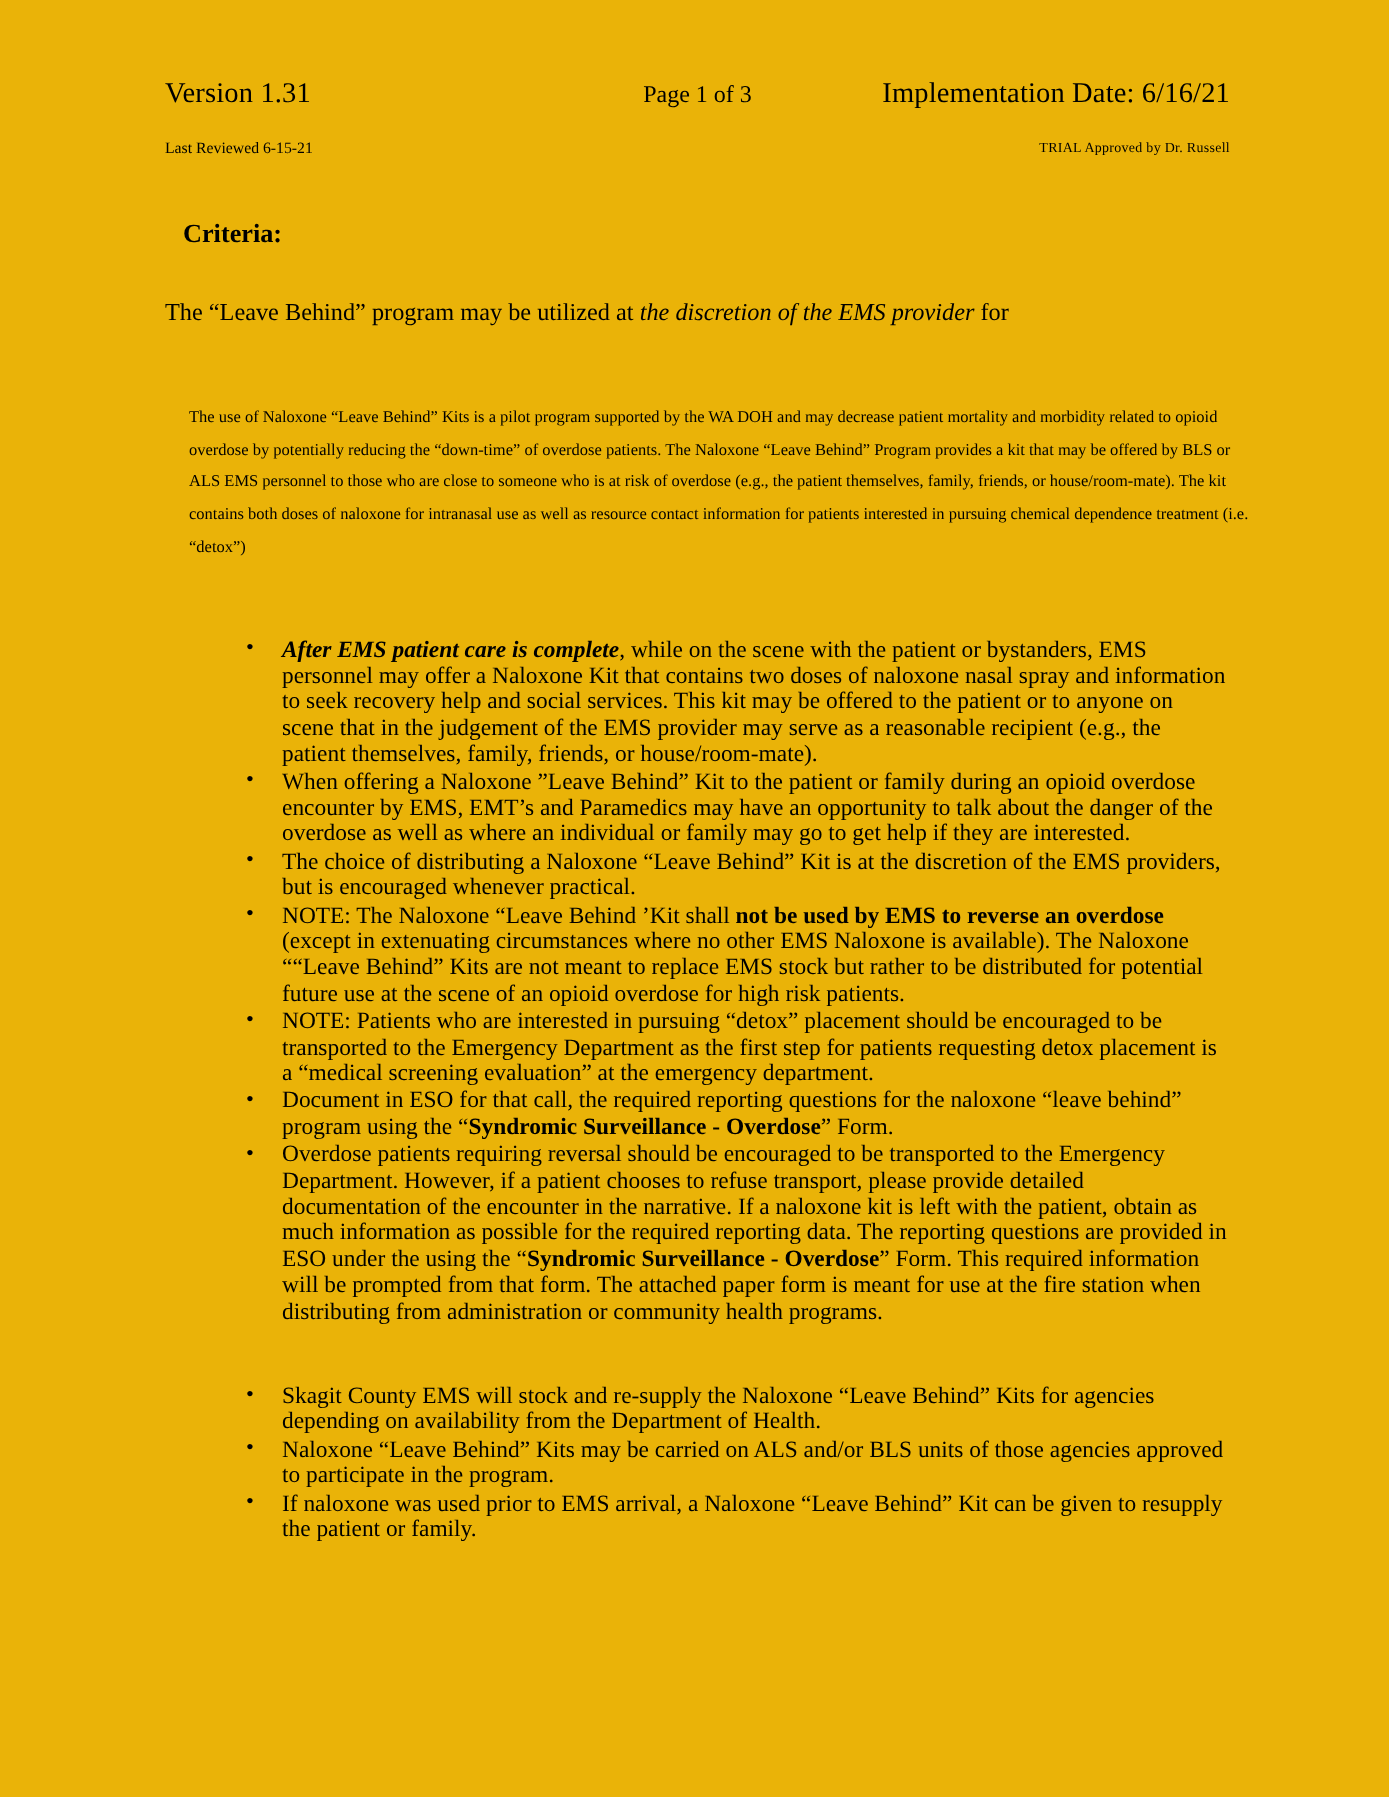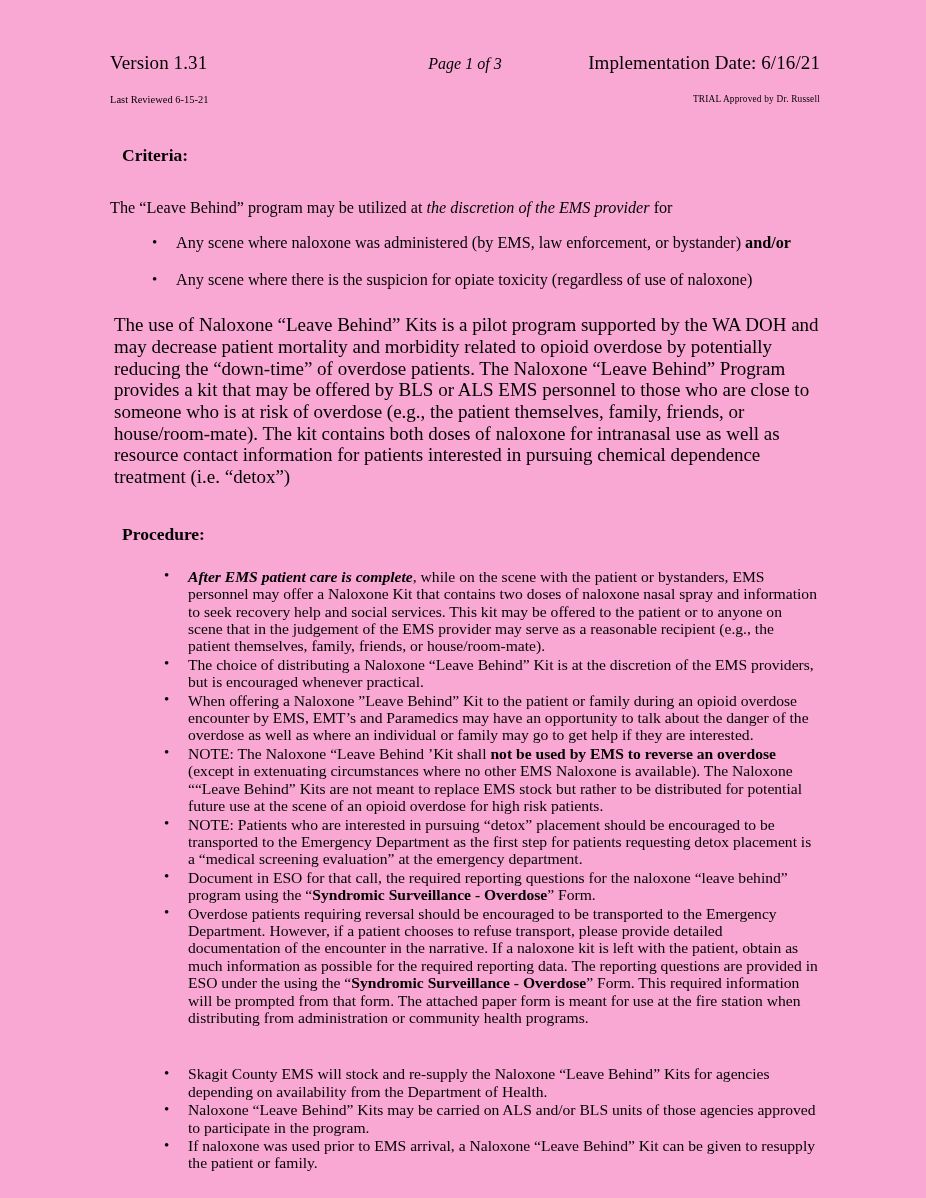--- a/index.html
+++ b/index.html
@@ -13,21 +13,21 @@
     height: 1198px;
     overflow: hidden;
     font-family: "Liberation Serif", "DejaVu Serif", serif;
     color: #000000;
     -webkit-font-smoothing: none;
   }
   .page {
     position: relative;
     width: 926px;
     height: 1198px;
-    background: #f9a8d4;
+    background: #eab308;
     box-sizing: border-box;
     padding: 52px 108px 10px 110px;
   }
 
   
   .doc-header {
     display: flex;
     align-items: flex-start;
     justify-content: space-between;
     width: 710px;
@@ -48,21 +48,20 @@
   .hdr-sub {
     font-size: 10.5px;
     line-height: 15px;
     margin-top: 18px;
     white-space: nowrap;
   }
   .hdr-center .hdr-sub {
     font-size: 16px;
     line-height: 20px;
     margin-top: 2px;
-    font-style: italic;
   }
   .smallcaps { font-size: 9.3px; letter-spacing: 0.2px; }
 
   
   h2.section-heading {
     font-size: 17.5px;
     font-weight: bold;
     margin: 12px;
     padding: 0;
     line-height: 20px;
@@ -71,23 +70,23 @@
   .sp-intro      { height: 21px; }
   .sp-bullets-1  { height: 14px; }
   .sp-para       { height: 19px; }
   .sp-procedure  { height: 20px; }
   .sp-proc-list  { height: 12px; }
   .sp-distrib    { height: 24px; }
   .sp-dist-list  { height: 14px; }
 
   
   p.body-para {
-    font-size: 19px;
+    font-size: 11px;
     line-height: 21.7px;
-    margin: 4px;
+    margin: 16px;
     padding: 0;
     text-align: left;
     width: 708px;
   }
   p.intro-line {
     font-size: 16.2px;
     line-height: 21px;
     margin: 0;
   }
 
@@ -165,39 +164,34 @@
   <div class="sp-criteria"></div>
 
   <h2 class="section-heading">Criteria:</h2>
 
   <div class="sp-intro"></div>
 
   <p class="intro-line"><span>The “Leave Behind” program may be utilized at </span><i>the discretion of the EMS provider</i><span> for</span></p>
 
   <div class="sp-bullets-1"></div>
 
-  <ul class="bullets spaced">
-    <li><span>Any scene where naloxone was administered (by EMS, law enforcement, or bystander) </span><b>and/or</b></li>
-    <li><span>Any scene where there is the suspicion for opiate toxicity (regardless of use of naloxone)</span><b></b></li>
-  </ul>
 
   <div class="sp-para"></div>
 
   <p class="body-para">The use of Naloxone “Leave Behind” Kits is a pilot program supported by the WA DOH and may decrease patient mortality and morbidity related to opioid overdose by potentially reducing the “down-time” of overdose patients. The Naloxone “Leave Behind” Program provides a kit that may be offered by BLS or ALS EMS personnel to those who are close to someone who is at risk of overdose (e.g., the patient themselves, family, friends, or house/room-mate).  The kit contains both doses of naloxone for intranasal use as well as resource contact information for patients interested in pursuing chemical dependence treatment (i.e. “detox”)</p>
 
   <div class="sp-procedure"></div>
 
-  <h2 class="section-heading">Procedure:</h2>
 
   <div class="sp-proc-list"></div>
 
   <ul class="bullets tight">
     <li><span class="bi">After EMS patient care is complete</span><span>, while on the scene with the patient or bystanders, EMS personnel may offer a Naloxone Kit that contains two doses of naloxone nasal spray and information to seek recovery help and social services. This kit may be offered to the patient or to anyone on scene that in the judgement of the EMS provider may serve as a reasonable recipient (e.g., the patient themselves, family, friends, or house/room-mate).</span></li>
+    <li><span>When offering a  Naloxone ”Leave Behind” Kit to the patient or family during an opioid overdose encounter by EMS, EMT’s and Paramedics may have an opportunity to talk about the danger of the overdose as well as where an individual or family may go to get help if they are interested.</span></li>
     <li><span>The choice of distributing a Naloxone “Leave Behind” Kit is at the discretion of the EMS providers, but is encouraged whenever practical.</span></li>
-    <li><span>When offering a  Naloxone ”Leave Behind” Kit to the patient or family during an opioid overdose encounter by EMS, EMT’s and Paramedics may have an opportunity to talk about the danger of the overdose as well as where an individual or family may go to get help if they are interested.</span></li>
     <li><span>NOTE: The Naloxone “Leave Behind ’Kit shall </span><b>not be used by EMS to reverse an overdose</b><span> (except in extenuating circumstances where no other EMS Naloxone is available).  The Naloxone ““Leave Behind” Kits are not meant to replace EMS stock but rather to be distributed for potential future use at the scene of an opioid overdose for high risk patients.</span></li>
     <li><span>NOTE: Patients who are interested in pursuing “detox” placement should be encouraged to be transported to the Emergency Department as the first step for patients requesting detox placement is a “medical screening evaluation” at the emergency department.</span></li>
     <li><span>Document in ESO for that call, the required reporting questions for the naloxone “leave behind” program using the “</span><b>Syndromic Surveillance - Overdose</b><span>” Form.</span></li>
     <li><span>Overdose patients requiring reversal should be encouraged to be transported to the Emergency Department. However, if a patient chooses to refuse transport, please provide detailed documentation of the encounter in the narrative.  If a naloxone kit is left with the patient, obtain as much information as possible for the required reporting data.  The reporting questions are provided in ESO under the using the “</span><b>Syndromic Surveillance - Overdose</b><span>” Form.  This required information will be prompted from that form. The attached paper form is meant for use at the fire station when distributing from administration or community health programs.</span></li>
   </ul>
 
   <div class="sp-distrib"></div>
 
 
   <div class="sp-dist-list"></div>

